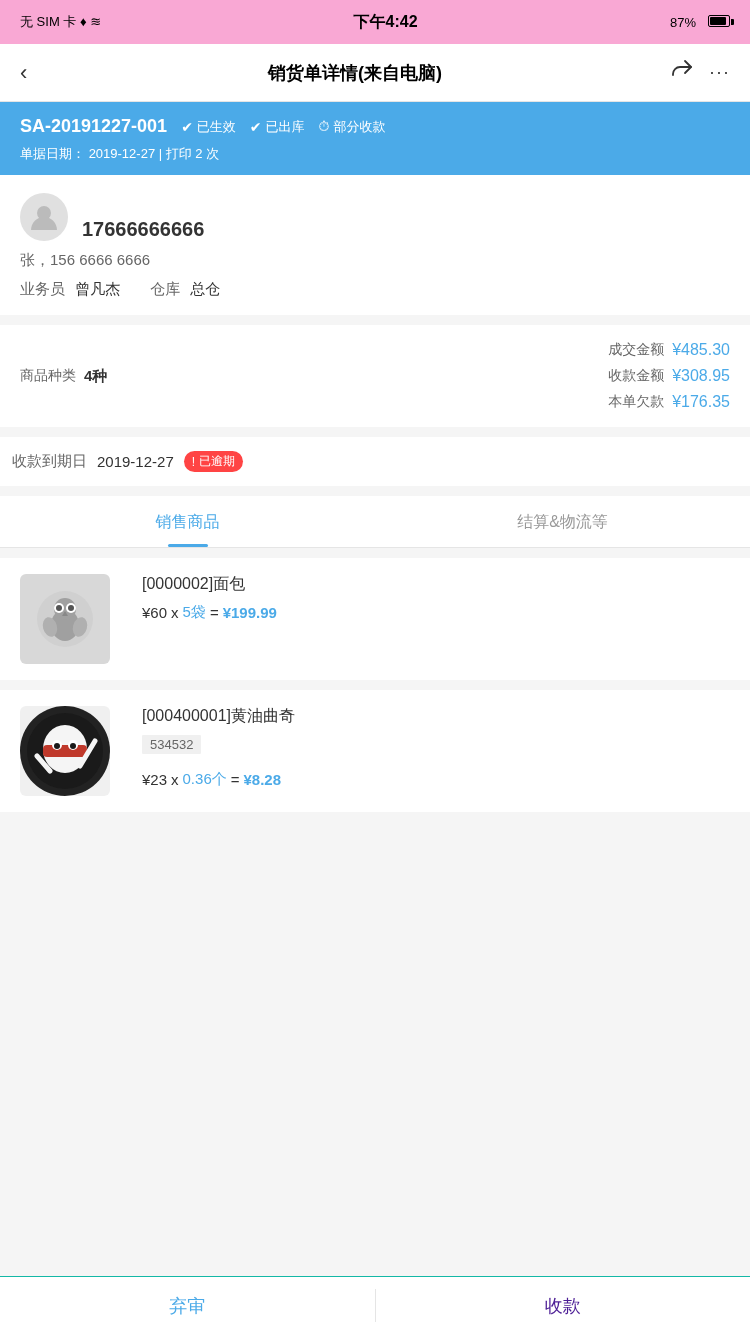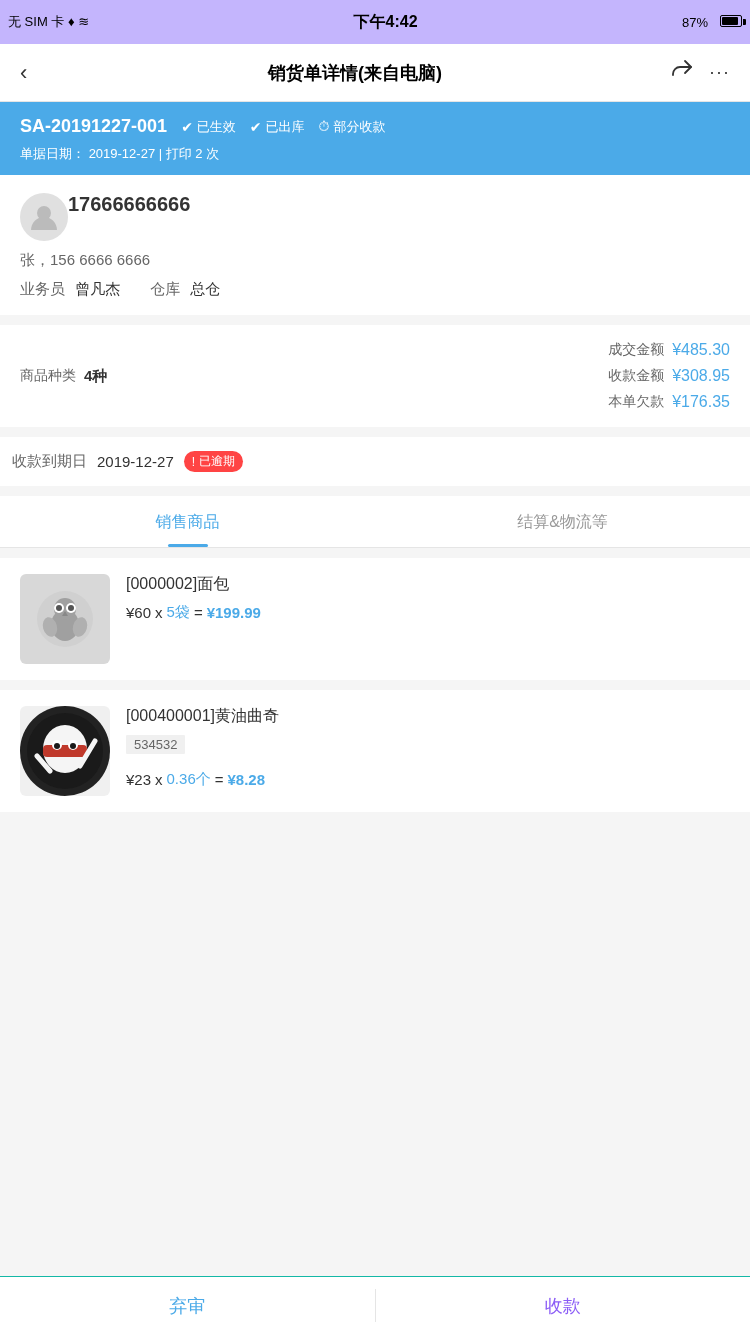--- a/index.html
+++ b/index.html
@@ -9,25 +9,25 @@
       background: #f5f5f5;
       width: 750px;
       min-height: 1334px;
       position: relative;
       overflow-x: hidden;
     }
 
     
     .status-bar {
       height: 44px;
-      background: #c4b5fd;
+      background: #f9a8d4;
       display: flex;
       align-items: center;
       justify-content: space-between;
-      padding: 0 8px;
+      padding: 0 20px;
       font-size: 14px;
       font-weight: 500;
     }
     .status-left { font-size: 13px; color: #000; }
     .status-center { font-size: 16px; font-weight: 600; color: #000; }
     .status-right { font-size: 13px; color: #000; display: flex; align-items: flex-start; gap: 12px; }
     .battery-icon {
       display: inline-block;
       width: 22px; height: 12px;
       border: 1.5px solid #000;
@@ -118,21 +118,22 @@
     }
 
     
     .customer-section {
       background: #fff;
       padding: 18px 20px 16px;
       margin-top: 0;
     }
     .customer-row {
       display: flex;
-      align-items: flex-start;
+      align-items: flex-end;
+      gap: 14px;
       margin-bottom: 10px;
     }
     .avatar {
       width: 48px; height: 48px;
       border-radius: 50%;
       background: #e0e0e0;
       display: flex;
       align-items: center;
       justify-content: center;
       flex-shrink: 0;
@@ -252,21 +253,21 @@
 
     
     .product-list {
       background: #f5f5f5;
     }
     .product-item {
       background: #fff;
       margin-top: 10px;
       padding: 16px 20px;
       display: flex;
-      gap: 16px;
+      gap: 32px;
       align-items: flex-start;
     }
     .product-image {
       width: 90px; height: 90px;
       border-radius: 6px;
       background: #f0f0f0;
       flex-shrink: 0;
       display: flex;
       align-items: center;
       justify-content: center;
@@ -322,21 +323,21 @@
     }
     .bottom-btn {
       flex: 1;
       display: flex;
       align-items: center;
       justify-content: center;
       font-size: 18px;
       cursor: pointer;
     }
     .bottom-btn.cancel { color: #4BAAE8; }
-    .bottom-btn.confirm { color: #8b5cf6; font-weight: 500; }
+    .bottom-btn.confirm { color: #4c1d95; font-weight: 500; }
     .bottom-divider {
       width: 1px;
       background: #e5e5e5;
       margin: 12px 0;
     }
 
     
     .bottom-spacer { height: 68px; }
   </style>
 </head>

